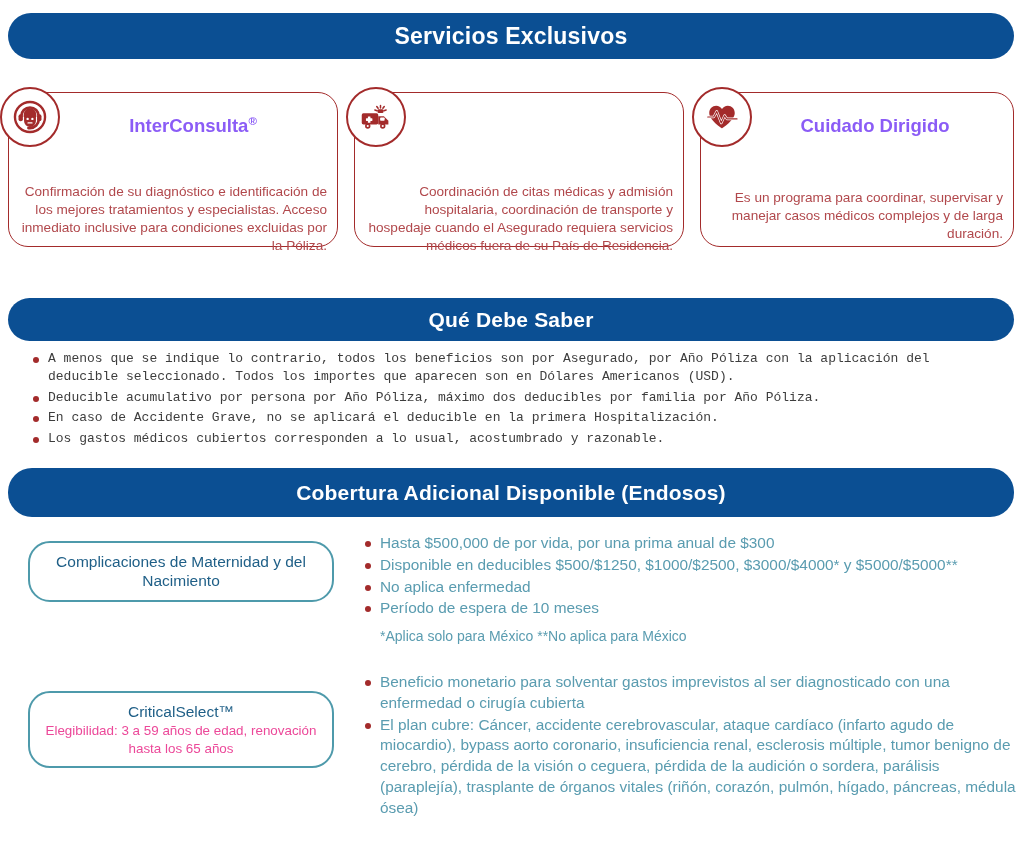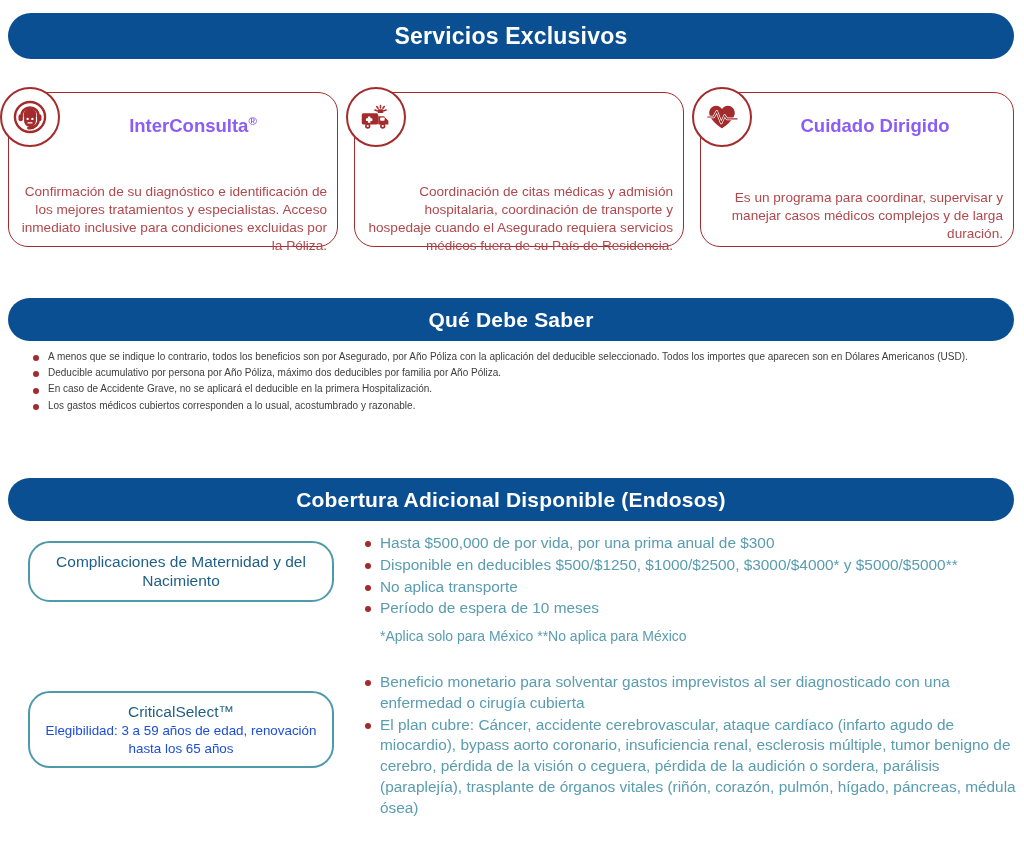--- a/index.html
+++ b/index.html
@@ -28,21 +28,21 @@
     color: #ffffff;
     font-weight: bold;
     text-align: center;
     display: flex;
     align-items: center;
     justify-content: center;
     letter-spacing: .2px;
   }
   #banner-servicios { top: 13px; height: 46px; font-size: 23px; }
   #banner-saber     { top: 298px; height: 43px; font-size: 21px; }
-  #banner-cobertura { top: 478px; height: 43px; font-size: 21px; }
+  #banner-cobertura { top: 468px; height: 49px; font-size: 21px; }
 
   
   .cards-row {
     position: absolute;
     top: 92px;
     left: 8px;
     width: 1006px;
     height: 155px;
   }
   .svc-card {
@@ -120,23 +120,24 @@
     border-radius: 50%;
     background: #a32b2b;
   }
 
   
   #list-saber {
     position: absolute;
     top: 350px;
     left: 30px;
     width: 960px;
-    font-size: 10px;
+    font-size: 13px;
     line-height: 1.42;
     color: #3d3d3d;
+    font-family: Liberation Mono, monospace;
   }
   #list-saber li { margin-bottom: 2px; }
 
   
   .endoso-row { position: absolute; left: 0; width: 1024px; }
   #endoso-maternidad { top: 533px; }
   #endoso-critical   { top: 672px; }
 
   .endoso-label {
     position: absolute;
@@ -153,21 +154,21 @@
   #endoso-critical   .endoso-label { top: 8px; margin-top: 11px; }
 
   .endoso-label-title {
     font-size: 15.5px;
     font-weight: normal;
     color: #1f5f87;
     line-height: 1.25;
   }
   .endoso-label-sub {
     font-size: 13.4px;
-    color: #1d4ed8;
+    color: #ec4899;
     line-height: 1.3;
     margin-top: 1px;
   }
 
   .endoso-items {
     position: absolute;
     left: 362px;
     width: 655px;
     font-size: 15.4px;
     line-height: 1.35;
@@ -263,21 +264,21 @@
     <span>Cobertura Adicional Disponible (Endosos)</span>
   </div>
 
   <div class="endoso-row" id="endoso-maternidad">
     <div class="endoso-label">
       <div class="endoso-label-title">Complicaciones de Maternidad y del Nacimiento</div>
     </div>
     <ul class="bullets endoso-items">
       <li>Hasta $500,000 de por vida, por una prima anual de $300</li>
       <li>Disponible en deducibles $500/$1250, $1000/$2500, $3000/$4000* y $5000/$5000**</li>
-      <li>No aplica transporte</li>
+      <li>No aplica enfermedad</li>
       <li>
         <span>Período de espera de 10 meses</span>
         <div class="endoso-note">*Aplica solo para México **No aplica para México</div>
       </li>
     </ul>
   </div>
 
   <div class="endoso-row" id="endoso-critical">
     <div class="endoso-label">
       <div class="endoso-label-title">CriticalSelect™</div>

